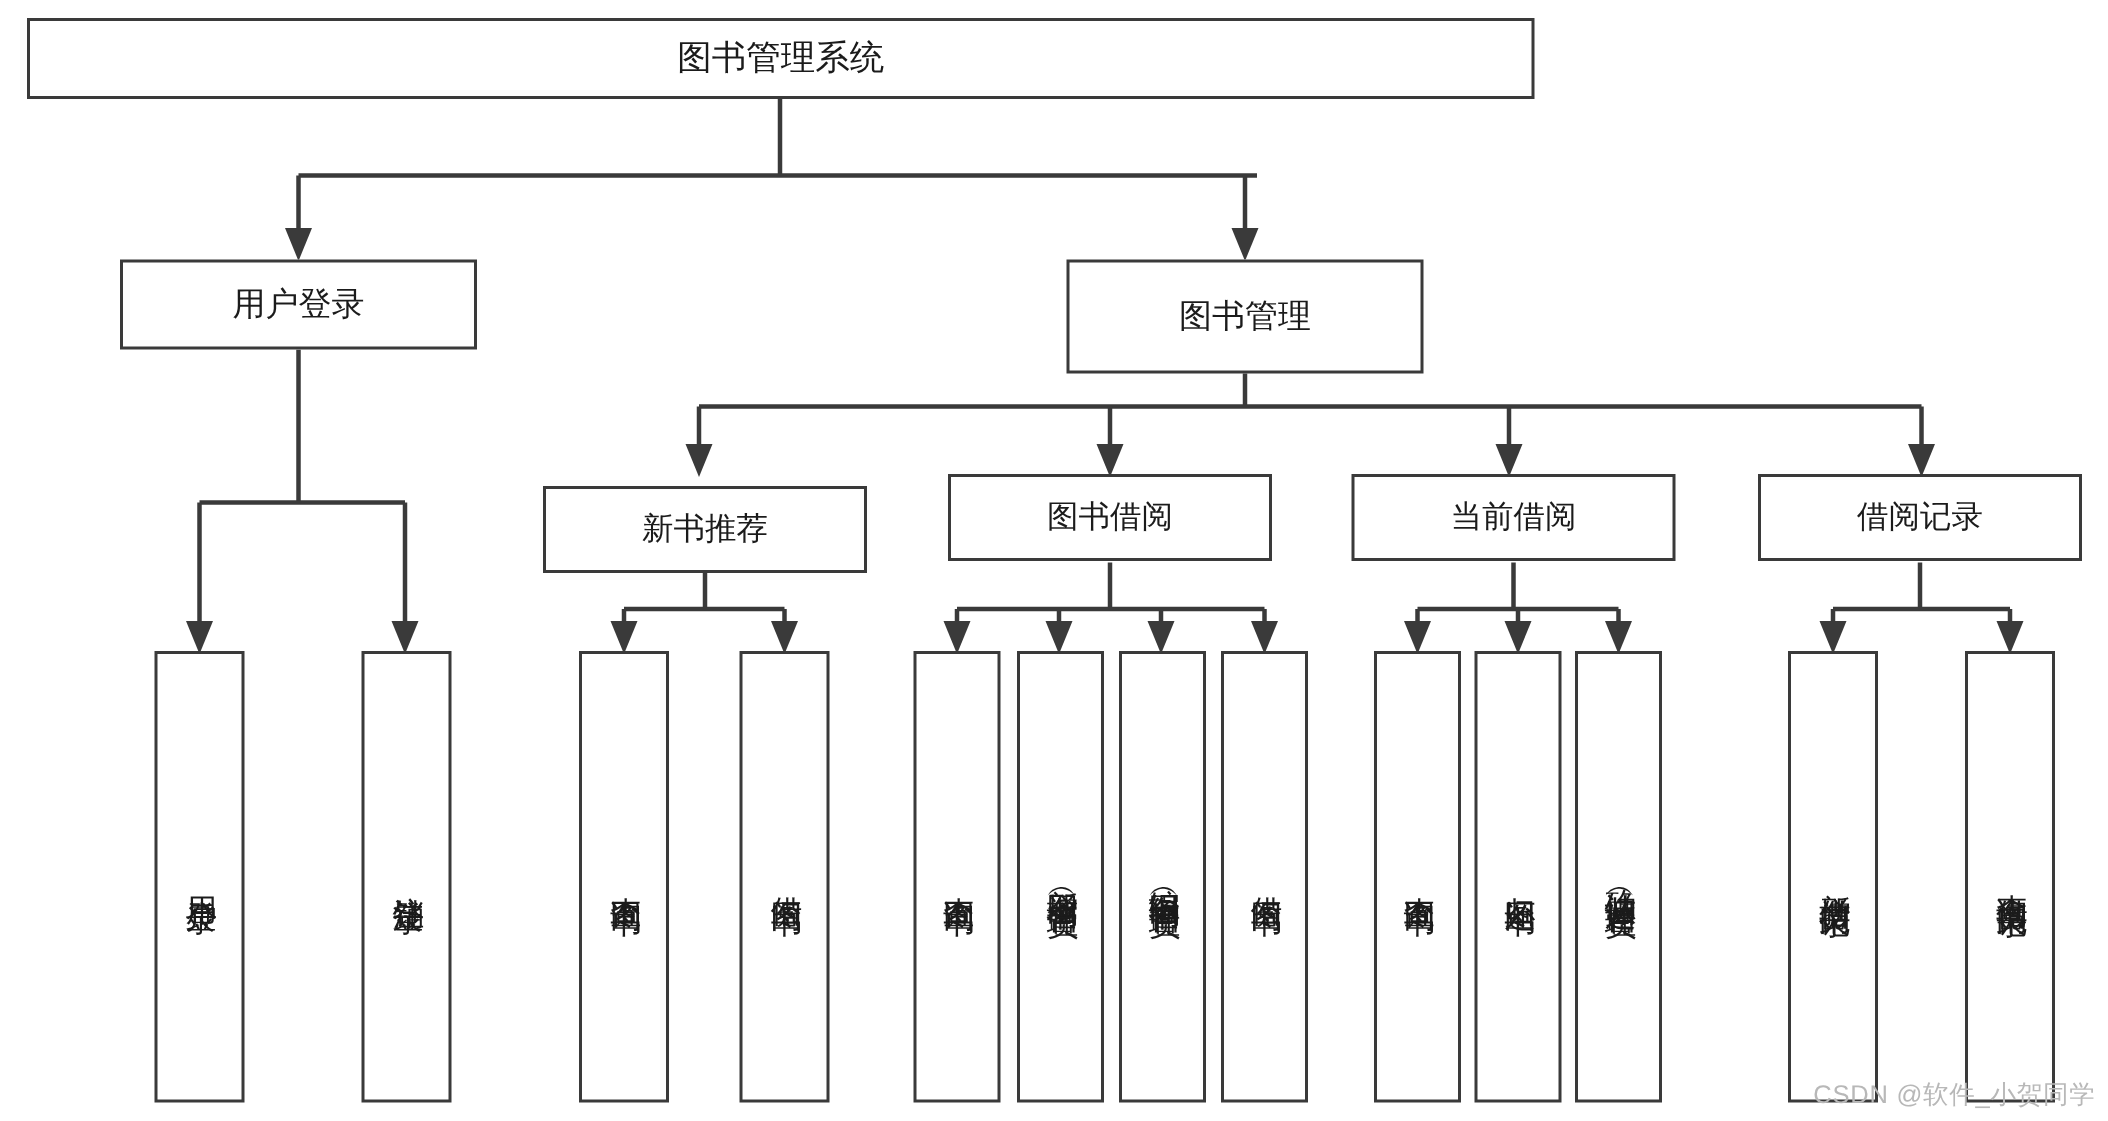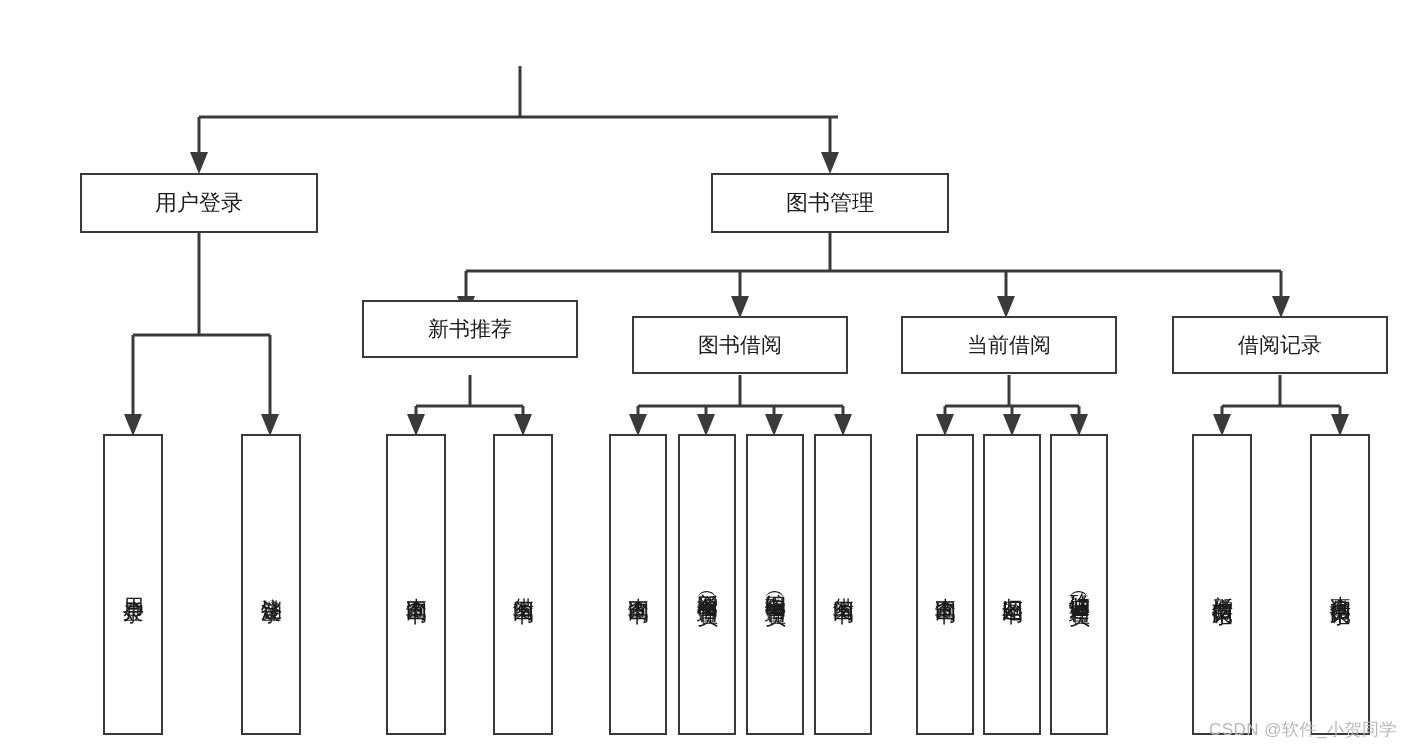--- a/index.html
+++ b/index.html
@@ -144,30 +144,33 @@
 
       <polygon points="936,414 954,414 945,436"></polygon>
       <polygon points="1003,414 1021,414 1012,436"></polygon>
       <polygon points="1070,414 1088,414 1079,436"></polygon>
 
       <polygon points="1213,414 1231,414 1222,436"></polygon>
       <polygon points="1331,414 1349,414 1340,436"></polygon>
     </g>
   </svg>
 
+  <div class="node level0" style="left:18px; top:12px; width:1005px; height:54px;">
+    <span>图书管理系统</span>
+  </div>
 
   <div class="node level1" style="left:80px; top:173px; width:238px; height:60px;">
     <span>用户登录</span>
   </div>
 
-  <div class="node level1" style="left:711px; top:173px; width:238px; height:60px;">
+  <div class="node level1" style="left:711px; top:173px; width:238px; height:76px;">
     <span>图书管理</span>
   </div>
 
-  <div class="node level2" style="left:362px; top:300px; width:216px; height:58px;">
+  <div class="node level2" style="left:362px; top:324px; width:216px; height:58px;">
     <span>新书推荐</span>
   </div>
 
   <div class="node level2" style="left:632px; top:316px; width:216px; height:58px;">
     <span>图书借阅</span>
   </div>
 
   <div class="node level2" style="left:901px; top:316px; width:216px; height:58px;text-align:right;">
     <span>当前借阅</span>
   </div>

